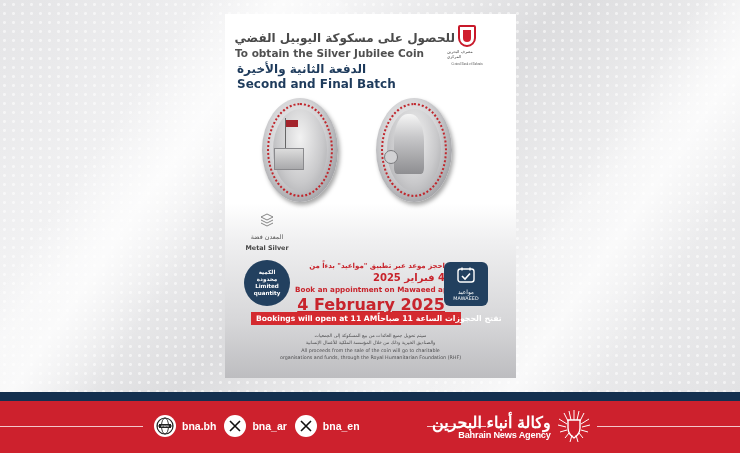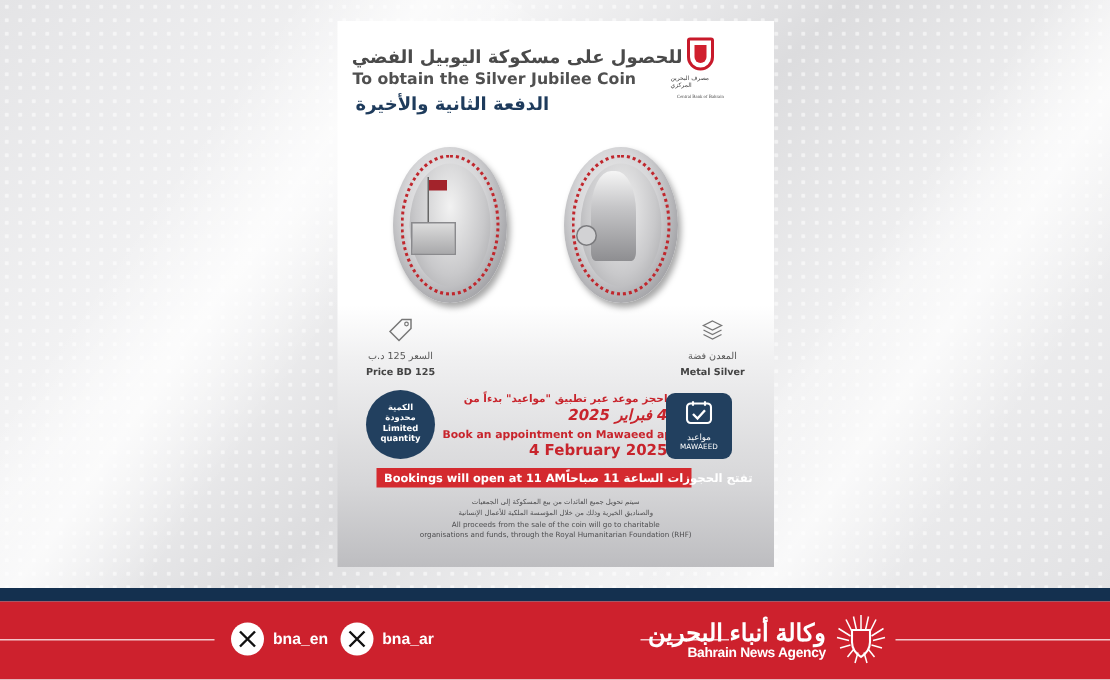--- a/index.html
+++ b/index.html
@@ -94,23 +94,23 @@
 
   .limited {
     position: absolute; left: 19px; top: 246px; width: 46px; height: 46px; border-radius: 50%;
     background: #22405f; color: #fff; text-align: center; font-size: 5.6px; font-weight: bold;
     display: flex; flex-direction: column; justify-content: center; line-height: 1.25;
   }
   .book-block {
     position: absolute; left: 70px; top: 248px; width: 150px; text-align: right;
   }
   .book-block .l1 { font-size: 7px; color: #c8242c; direction: rtl; font-weight: bold; white-space: nowrap; }
-  .book-block .l2 { font-size: 10px; color: #c8242c; font-weight: bold; direction: rtl; margin-top: 2px; white-space: nowrap; font-style: italic; }
+  .book-block .l2 { font-size: 10px; color: #c8242c; font-weight: bold; direction: rtl; margin-top: 2px; white-space: nowrap; }
   .book-block .l3 { font-size: 7.2px; color: #c8242c; font-weight: bold; margin-top: 2px; white-space: nowrap; }
-  .book-block .l4 { font-size: 10px; color: #c8242c; font-weight: bold; margin-top: 1px; white-space: nowrap; }
+  .book-block .l4 { font-size: 16px; color: #c8242c; font-weight: bold; margin-top: 1px; white-space: nowrap; text-decoration: underline; }
   .mawaeed {
     position: absolute; left: 219px; top: 248px; width: 44px; height: 44px; border-radius: 6px;
     background: #22405f; display: flex; flex-direction: column; align-items: center; justify-content: flex-start;
     color: #fff;
   }
   .mawaeed .cal { margin-top: 5px; }
   .mawaeed .mw-ar { font-size: 5.8px; margin-top: 2px; }
   .mawaeed .mw-en { font-size: 4.8px; margin-top: 1px; letter-spacing: 0.1px; }
 
   .bookings-bar {
@@ -155,46 +155,37 @@
 
   <div class="cbb-logo">
     <div class="crest"></div>
     <div class="cbb-ar">مصرف البحرين المركزي</div>
     <div class="cbb-name">Central Bank of Bahrain</div>
   </div>
 
   <div class="title-ar">للحصول على مسكوكة اليوبيل الفضي</div>
   <div class="title-en">To obtain the Silver Jubilee Coin</div>
   <div class="sub-ar">الدفعة الثانية والأخيرة</div>
+  <div class="sub-en">Second and Final Batch</div>
 
   <div class="coin coin-front">
     <div class="inner"></div>
     <div class="rim"></div>
     <div class="pole"></div>
     <div class="flag"></div>
     <div class="palace"></div>
   </div>
   <div class="coin coin-back">
     <div class="inner"></div>
     <div class="rim"></div>
     <div class="figure"></div>
     <div class="emblem"></div>
   </div>
 
   <div class="specs">
-    <div class="spec">
-      <div class="ic">
-        <svg width="16" height="16" viewBox="0 0 16 16">
-            <path d="M9 1 L15 1 L15 7 L7 15 L1 9 Z" fill="none" stroke="#777" stroke-width="1"></path>
-            <circle cx="12" cy="4" r="1.2" fill="none" stroke="#777" stroke-width="0.8"></circle>
-          </svg>
-      </div>
-      <div class="ar">السعر 125 د.ب</div>
-      <div class="en">Price  BD 125</div>
-    </div>
     <div class="spec">
       <div class="ic">
         <svg width="16" height="16" viewBox="0 0 16 16">
             <path d="M8 2 L14 5 L8 8 L2 5 Z M2 8 L8 11 L14 8 M2 11 L8 14 L14 11" fill="none" stroke="#777" stroke-width="0.9"></path>
           </svg>
       </div>
       <div class="ar">المعدن فضة</div>
       <div class="en">Metal Silver</div>
     </div>
   </div>
@@ -242,33 +233,45 @@
 <div class="navy-band"></div>
 
 <div class="footer">
   <div class="rule rule-left"></div>
   <div class="rule rule-mid"></div>
   <div class="rule rule-right"></div>
 
   <div class="social">
     <div class="item">
       <span class="circ">
-        <svg width="12" height="12" viewBox="0 0 12 12">
-            <path d="M1 1 L11 11 M11 1 L1 11" stroke="#111" stroke-width="1.6"></path>
+        <svg width="18" height="18" viewBox="0 0 18 18">
+            <circle cx="9" cy="9" r="8" fill="none" stroke="#222" stroke-width="1.2"></circle>
+            <ellipse cx="9" cy="9" rx="3.5" ry="8" fill="none" stroke="#222" stroke-width="0.9"></ellipse>
+            <line x1="1" y1="9" x2="17" y2="9" stroke="#222" stroke-width="0.9"></line>
+            <rect x="3" y="7" width="12" height="4" fill="#222"></rect>
+            <text x="9" y="10.3" font-size="3.3" fill="#fff" text-anchor="middle" font-family="DejaVu Sans, sans-serif">www</text>
           </svg>
       </span>
-      <span class="lbl">bna_en</span>
+      <span class="lbl">bna.bh</span>
     </div>
     <div class="item">
       <span class="circ">
         <svg width="12" height="12" viewBox="0 0 12 12">
             <path d="M1 1 L11 11 M11 1 L1 11" stroke="#111" stroke-width="1.6"></path>
           </svg>
       </span>
       <span class="lbl">bna_ar</span>
+    </div>
+    <div class="item">
+      <span class="circ">
+        <svg width="12" height="12" viewBox="0 0 12 12">
+            <path d="M1 1 L11 11 M11 1 L1 11" stroke="#111" stroke-width="1.6"></path>
+          </svg>
+      </span>
+      <span class="lbl">bna_en</span>
     </div>
   </div>
 
   <div class="bna-logo">
     <div class="txt">
       <div class="ar">وكالة أنباء البحرين</div>
       <div class="en">Bahrain News Agency</div>
     </div>
     <div>
       <svg width="34" height="36" viewBox="0 0 34 36">

